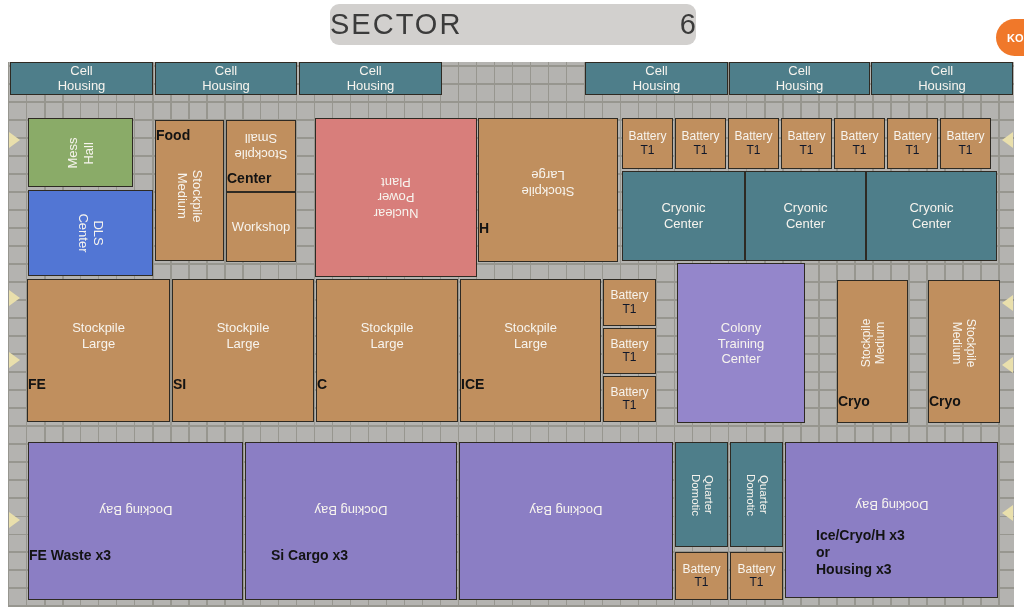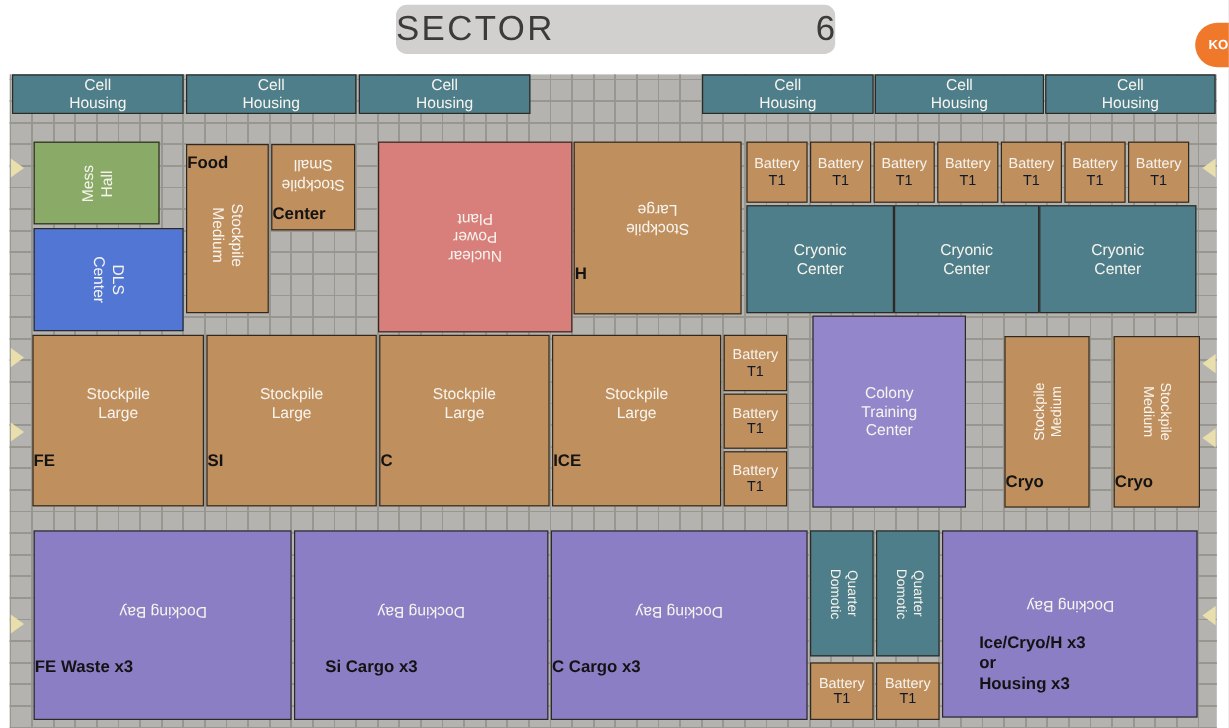--- a/index.html
+++ b/index.html
@@ -96,20 +96,23 @@
     <div class="block" style="left: 147px; top: 58px; width: 69px; height: 141px; background: rgb(192, 143, 94);">
       <span class="lbl o-cw abs" style="top: 54%;">Stockpile
 Medium</span>
       <span class="sub" style="top: 10%;">Food</span>
     </div>
     <div class="block" style="left: 218px; top: 58px; width: 70px; height: 72px; background: rgb(192, 143, 94);">
       <span class="lbl o-flip abs" style="top: 36%;">Stockpile
 Small</span>
       <span class="sub" style="top: 82%;">Center</span>
     </div>
+    <div class="block" style="left: 218px; top: 130px; width: 70px; height: 70px; background: rgb(192, 143, 94);">
+      <span class="lbl o-h abs">Workshop</span>
+    </div>
     <div class="block" style="left: 307px; top: 56px; width: 162px; height: 159px; background: rgb(216, 126, 123);">
       <span class="lbl o-flip abs">Nuclear
 Power
 Plant</span>
     </div>
     <div class="block" style="left: 470px; top: 56px; width: 140px; height: 144px; background: rgb(192, 143, 94);">
       <span class="lbl o-flip abs" style="top: 45%;">Stockpile
 Large</span>
       <span class="sub" style="top: 77%;">H</span>
     </div>
@@ -203,21 +206,20 @@
     <div class="block" style="left: 20px; top: 380px; width: 215px; height: 158px; background: rgb(139, 126, 196);">
       <span class="lbl o-flip abs" style="top: 43%;">Docking Bay</span>
       <span class="sub" style="top: 72%;">FE Waste x3</span>
     </div>
     <div class="block" style="left: 237px; top: 380px; width: 212px; height: 158px; background: rgb(139, 126, 196);">
       <span class="lbl o-flip abs" style="top: 43%;">Docking Bay</span>
       <span class="sub" style="top: 72%; margin-left: 25px;">Si Cargo x3</span>
     </div>
     <div class="block" style="left: 451px; top: 380px; width: 214px; height: 158px; background: rgb(139, 126, 196);">
       <span class="lbl o-flip abs" style="top: 43%;">Docking Bay</span>
-      <span class="sub" style="top: 72%;">C Cargo x3</span>
     </div>
     <div class="block" style="left: 667px; top: 380px; width: 53px; height: 105px; background: rgb(78, 126, 138);">
       <span class="lbl o-cwlr abs" style="font-size: 11.5px;">Domotic
 Quarter</span>
     </div>
     <div class="block" style="left: 722px; top: 380px; width: 53px; height: 105px; background: rgb(78, 126, 138);">
       <span class="lbl o-cwlr abs" style="font-size: 11.5px;">Domotic
 Quarter</span>
     </div>
     <div class="block stack" style="left: 667px; top: 490px; width: 53px; height: 48px; background: rgb(192, 143, 94);">

